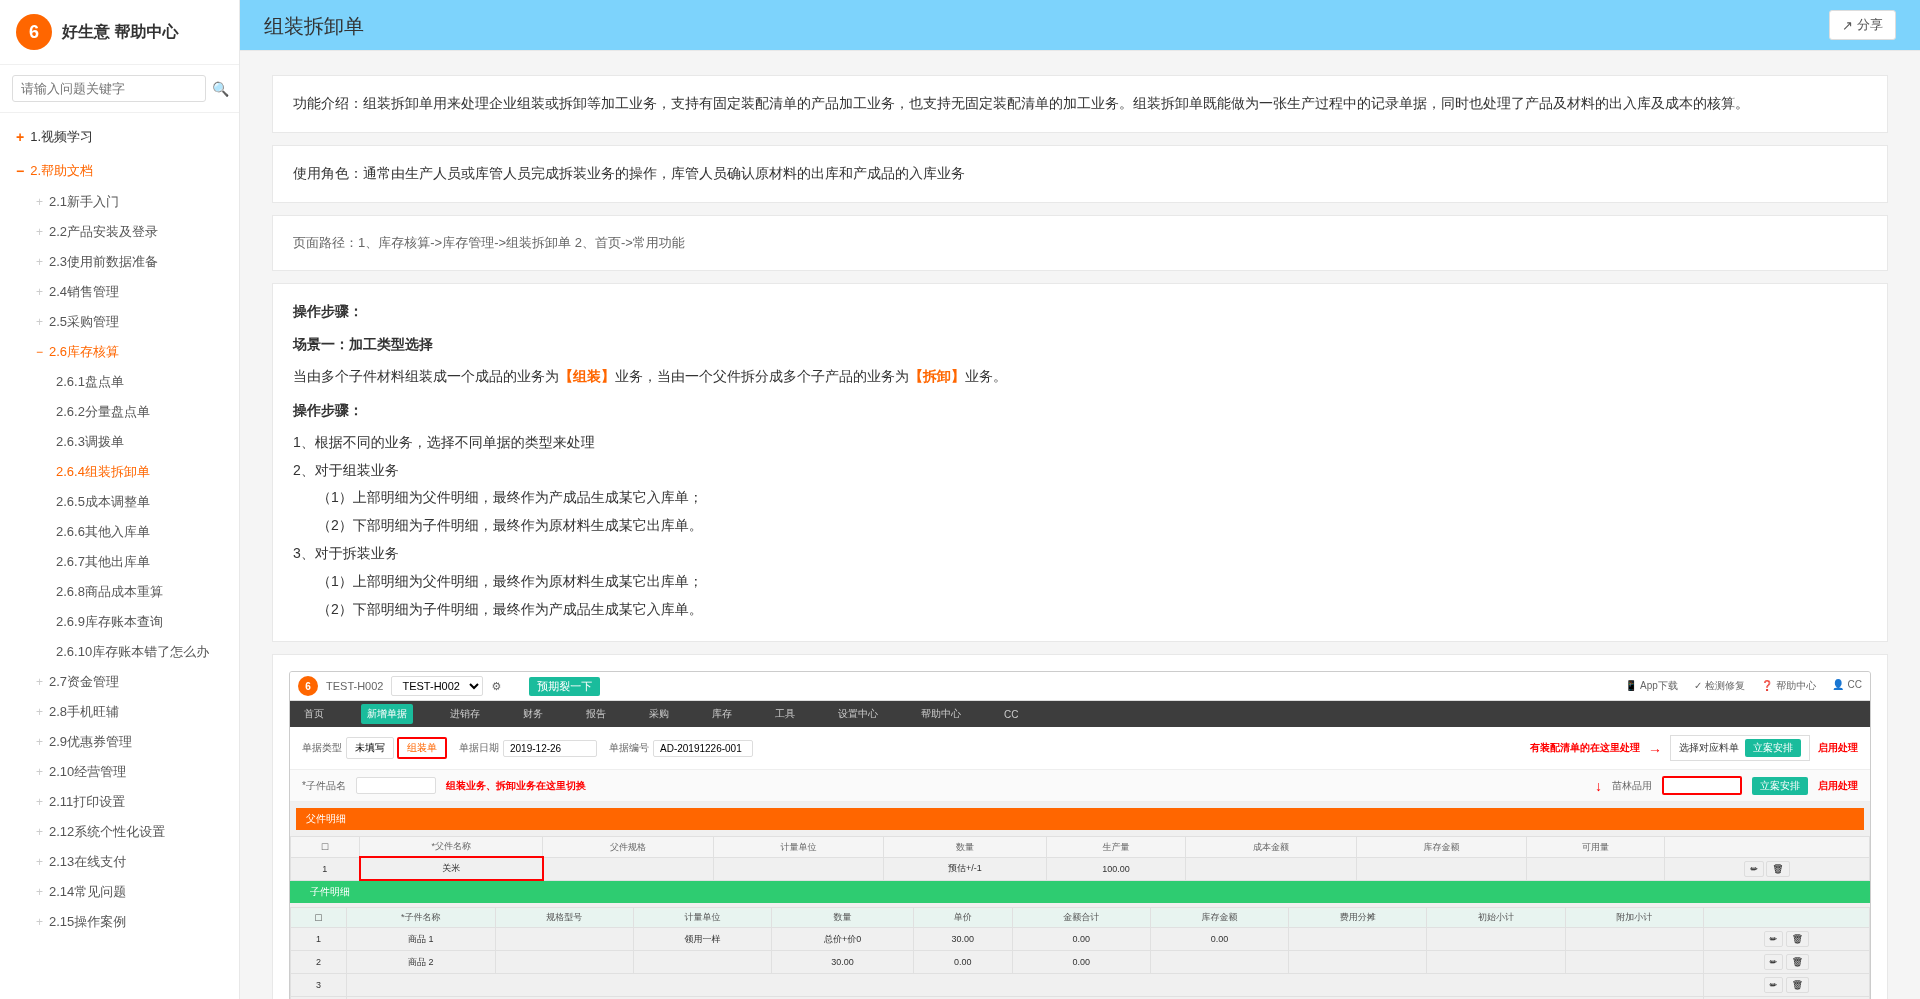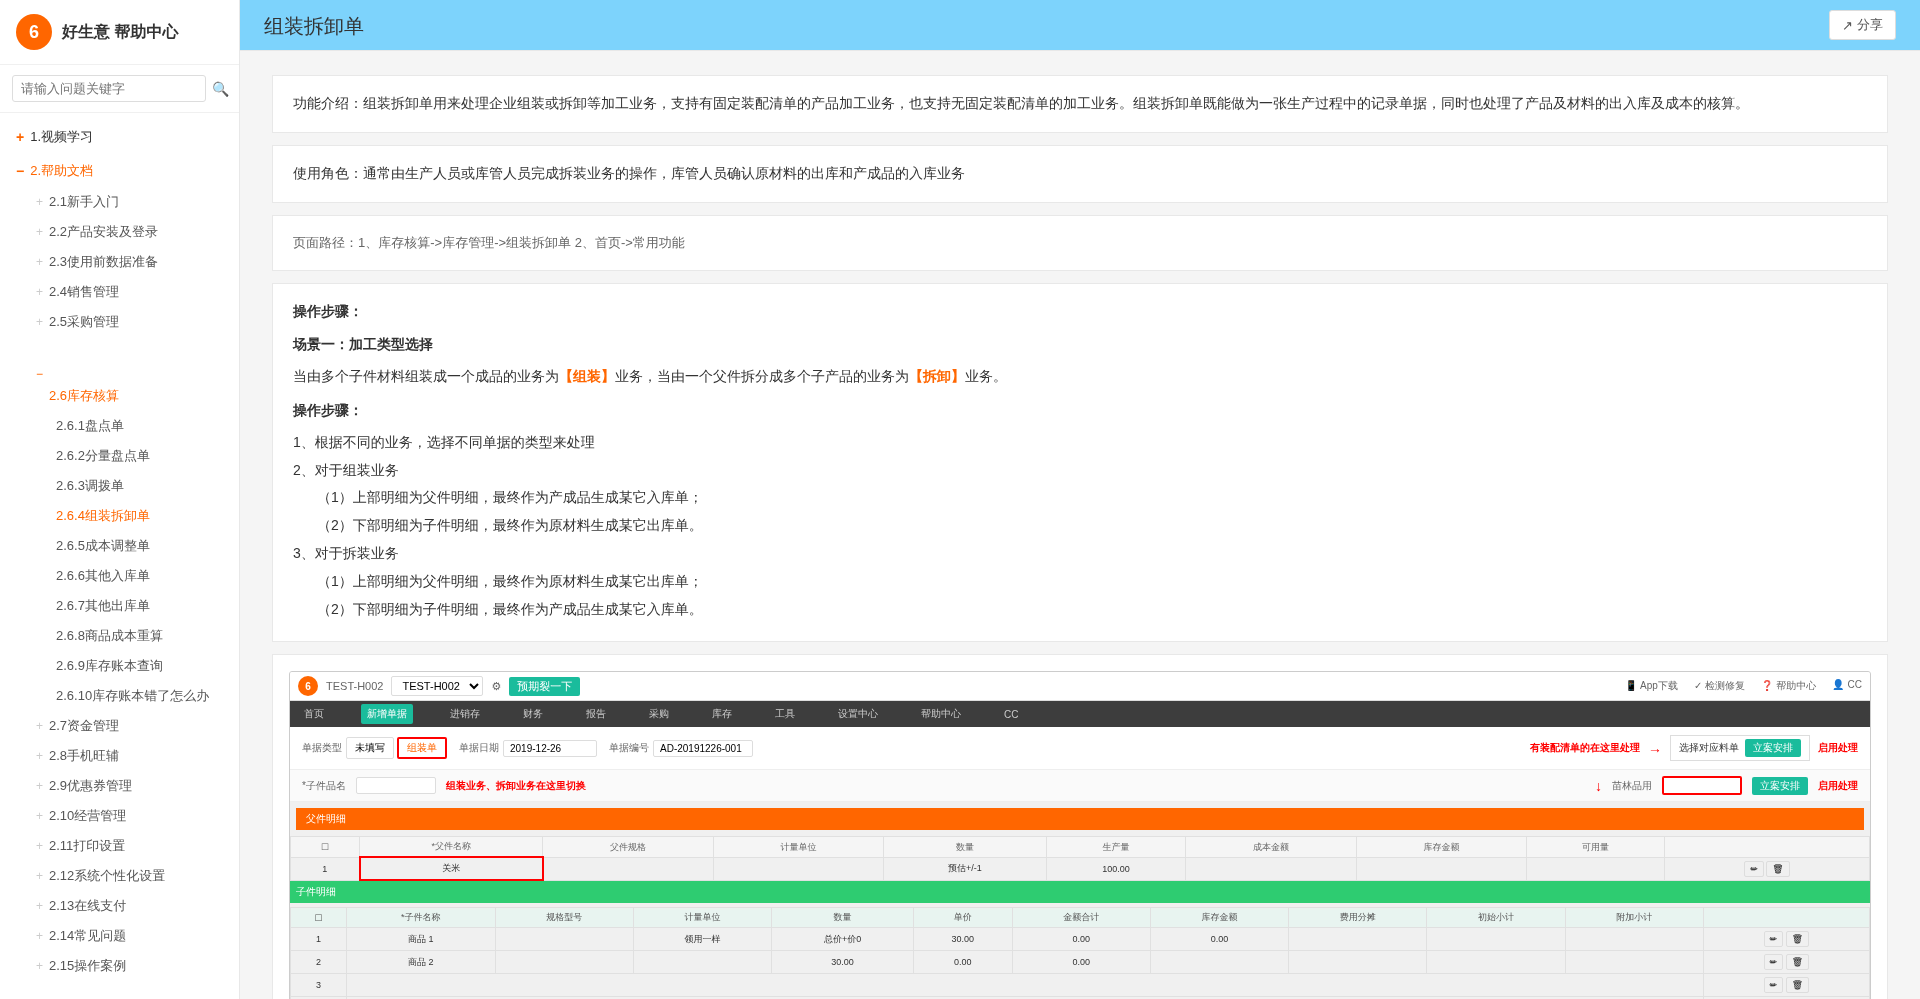--- a/index.html
+++ b/index.html
@@ -256,20 +256,21 @@
       font-size: 11px;
     }
 
     .sm-btn-teal {
       background: #1abc9c;
       color: #fff;
       border: none;
       border-radius: 2px;
       padding: 2px 8px;
       font-size: 11px;
+      margin-left: 20px;
     }
 
     .sm-nav-bar {
       background: #3d3d3d;
       display: flex;
       align-items: center;
       padding: 3px 8px;
       gap: 31px;
     }
 
@@ -433,21 +434,21 @@
           <span class="sub-plus">+</span>
           <span>2.4销售管理</span>
         </div>
         <div class="nav-sub-item">
           <span class="sub-plus">+</span>
           <span>2.5采购管理</span>
         </div>
 
         <div class="nav-sub-item" style="color:#f60;">
           <span class="sub-plus" style="color:#f60;">−</span>
-          <span style="color:#f60;margin-top:44px;">2.6库存核算</span>
+          <span style="color:#f60;">2.6库存核算</span>
         </div>
 
         <div class="nav-sub-item" style="padding-left:48px;">
           <span>2.6.1盘点单</span>
         </div>
         <div class="nav-sub-item" style="padding-left:48px;">
           <span>2.6.2分量盘点单</span>
         </div>
         <div class="nav-sub-item" style="padding-left:48px;">
           <span>2.6.3调拨单</span>
@@ -666,21 +667,21 @@
                 <td></td>
                 <td></td>
                 <td>
                   <button class="sm-icon-btn">✏</button>
                   <button class="sm-icon-btn">🗑</button>
                 </td>
               </tr>
             </tbody>
           </table>
 
-          <div style="background:#2ecc71;color:#fff;font-size:10px;padding:4px 6px;">子件明细</div>
+          <div style="background:#2ecc71;color:#fff;font-size:10px;padding:4px 20px;">子件明细</div>
 
           <div style="position:relative;">
             <table class="sm-sub-table">
               <thead>
                 <tr>
                   <th>☐</th>
                   <th>*子件名称</th>
                   <th>规格型号</th>
                   <th>计量单位</th>
                   <th>数量</th>

